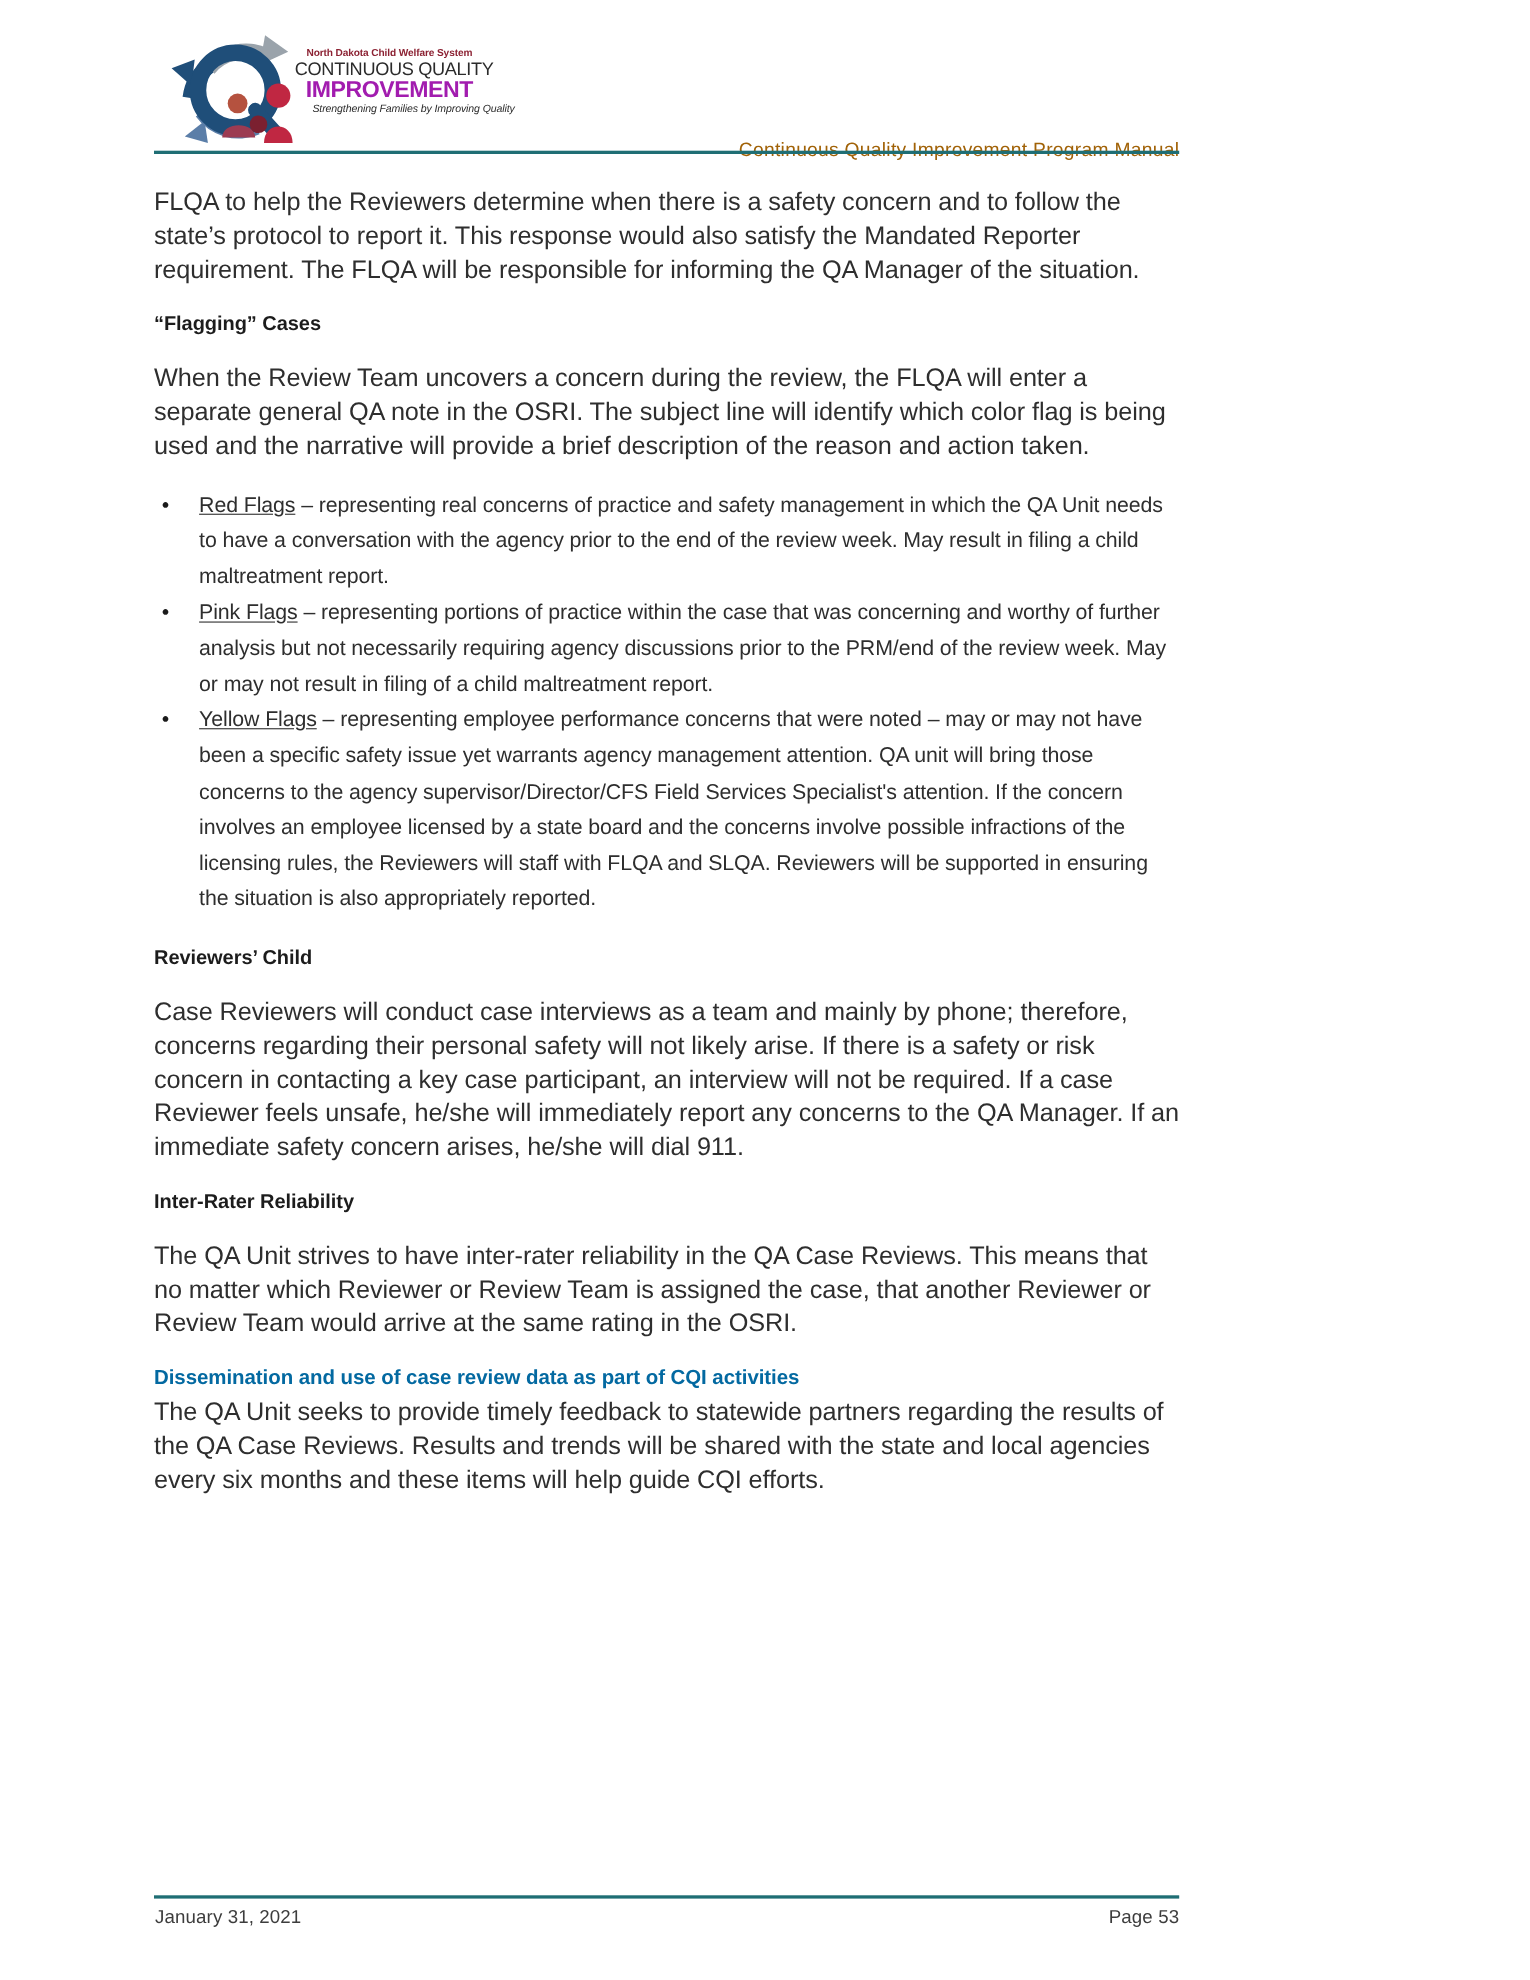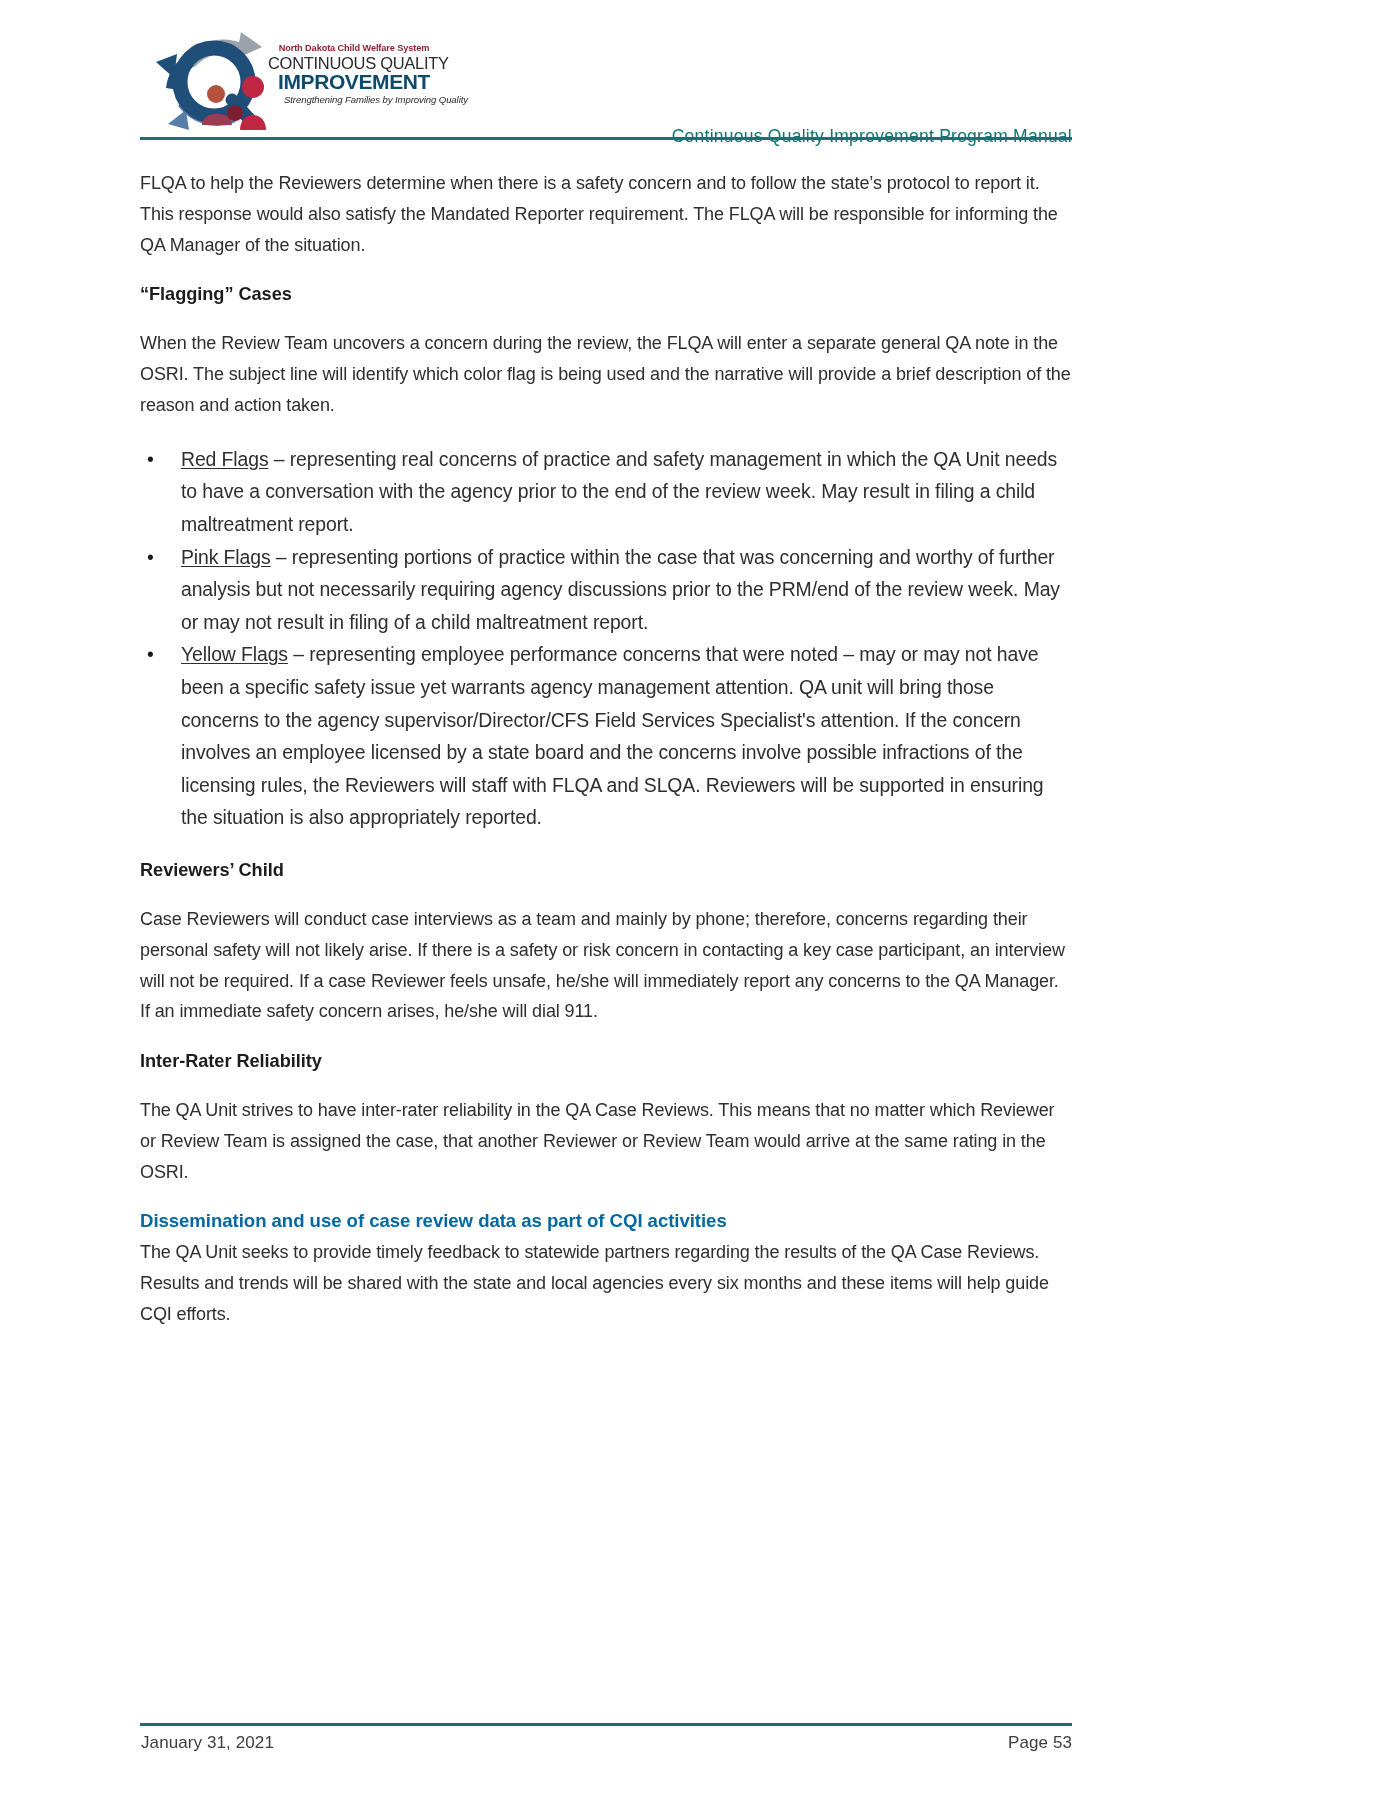--- a/index.html
+++ b/index.html
@@ -56,42 +56,42 @@
     font-size: 16.5px;
     font-weight: 300;
     color: #2b2b2b;
     letter-spacing: -0.3px;
     white-space: nowrap;
     margin-top: 2px;
   }
   .lt-3 {
     font-size: 21px;
     font-weight: bold;
-    color: #0c4a6e;
+    color: #a21caf;
     letter-spacing: -0.4px;
     white-space: nowrap;
     margin-top: -1px;
   }
   .lt-4 {
     font-size: 9.6px;
     font-style: italic;
     color: #2b2b2b;
     letter-spacing: -0.1px;
     white-space: nowrap;
     margin-top: 2px;
     margin-left: 16px;
   }
 
   .header-title {
     position: absolute;
     right: 0px;
     top: 100px;
     font-size: 17.5px;
     font-weight: 300;
-    color: #0f766e;
+    color: #a16207;
     letter-spacing: 0.25px;
     white-space: nowrap;
   }
   .header-rule {
     position: absolute;
     left: 140px;
     top: 137px;
     width: 932px;
     height: 3px;
     background: #1f6e74;
@@ -99,21 +99,21 @@
 
   
   .content {
     position: absolute;
     left: 140px;
     top: 168px;
     width: 932px;
   }
   p.body {
     margin: 0 0 22px 0;
-    font-size: 18px;
+    font-size: 23px;
     font-weight: 300;
     line-height: 30.8px;
     color: #2e2e2e;
     letter-spacing: -0.1px;
     text-align: left;
   }
   h3.sub {
     margin: 0 0 22px 0;
     font-size: 18.2px;
     font-weight: bold;

